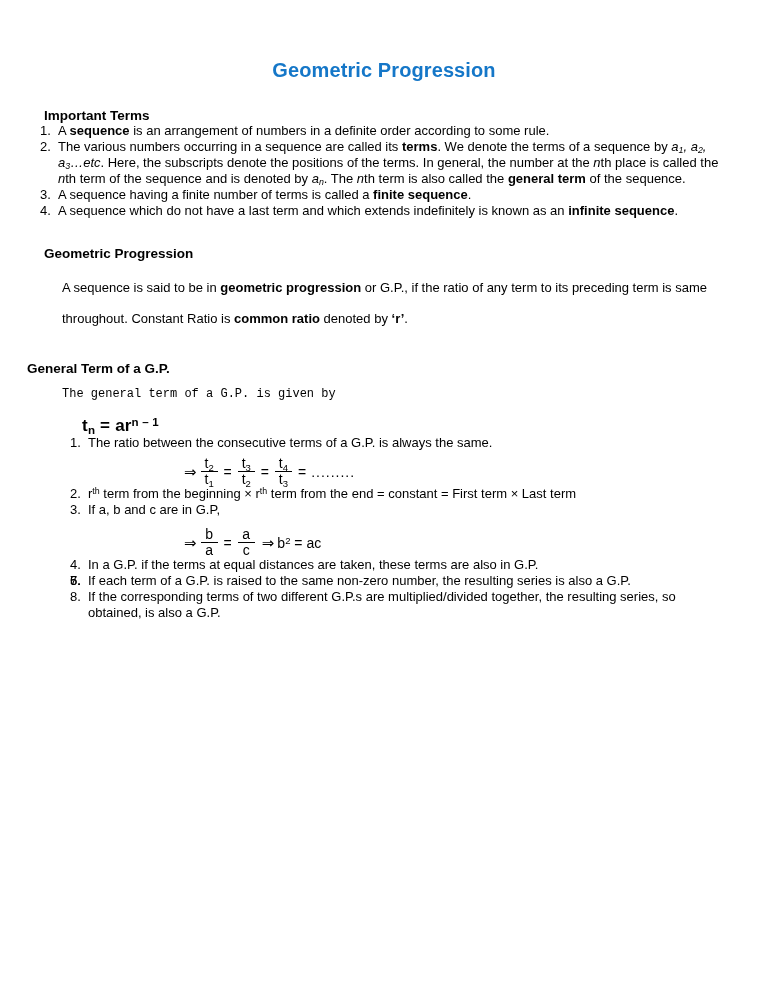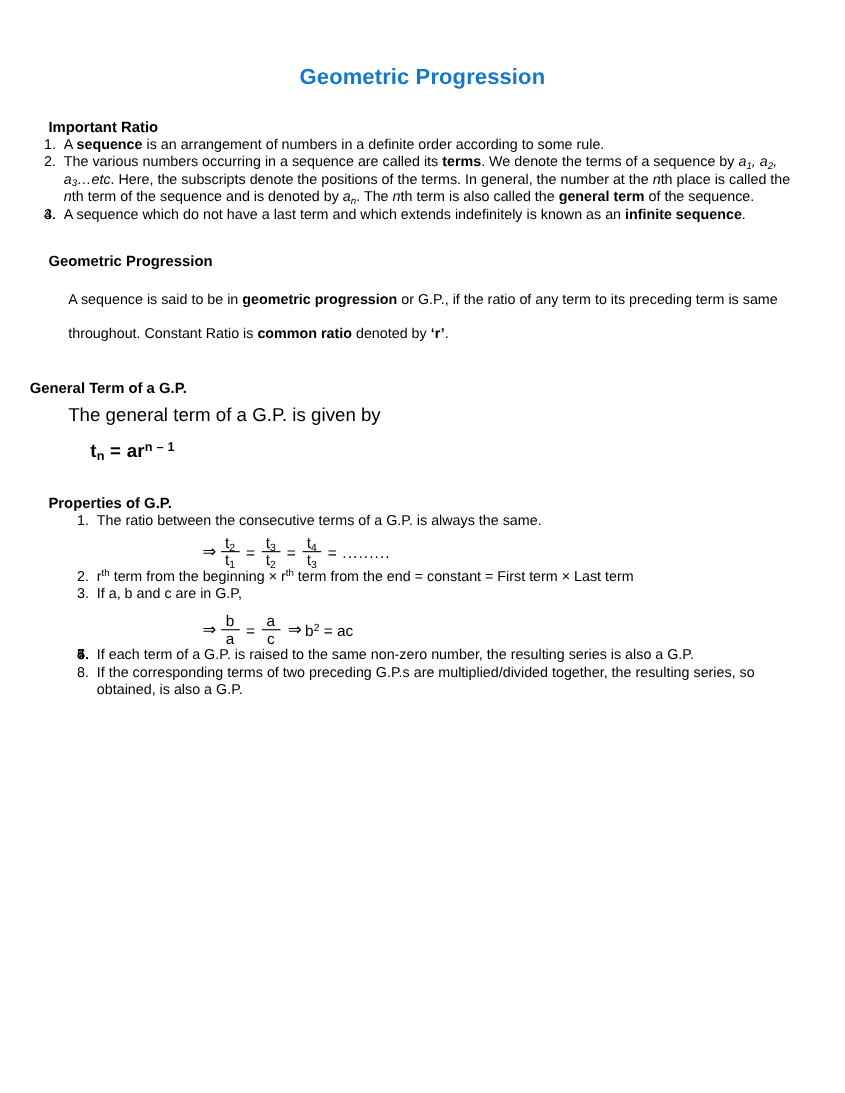--- a/index.html
+++ b/index.html
@@ -78,22 +78,23 @@
   .gp-para {
     margin: 11px 0 0 62px;
     padding-right: 46px;
     font-size: 13px;
     line-height: 31px;
   }
 
   
   .gt-intro {
     margin: 10px 0 0 62px;
-    font-size: 17px;
+    font-size: 12px;
     line-height: 16px;
+    font-family: Liberation Mono, monospace;
   }
   .formula-main {
     margin: 15px 0 0 82px;
     font-size: 17px;
     font-weight: bold;
     line-height: 18px;
     letter-spacing: 0.2px;
   }
   .gt-note {
     margin: 18px 0 0 60px;
@@ -185,54 +186,54 @@
   }
   .dots { letter-spacing: 1px; }
 </style>
 </head>
 <body>
 
 <div class="page">
 
   <h1 class="doc-title">Geometric Progression</h1>
 
-  <h2 class="section-heading h-important">Important Ratio</h2>
+  <h2 class="section-heading h-important">Important Terms</h2>
 
   <ol class="terms-list">
     <li class="term-1">
       <span class="num">1.</span>
       <span class="body"><span>A </span><span class="bd">sequence</span><span> is an arrangement of numbers in a definite order according to some rule.</span></span>
     </li>
     <li class="term-2">
       <span class="num">2.</span>
       <span class="body"><span>The various numbers occurring in a sequence are called its </span><span class="bd">terms</span><span>. We denote the terms of a sequence by </span><span class="it">a</span><sub class="it">1</sub><span class="it">, </span><span class="it">a</span><sub class="it">2</sub><span class="it">, </span><span class="it">a</span><sub class="it">3</sub><span class="it">…</span><span class="it">etc</span><span>. Here, the subscripts denote the positions of the terms. In general, the number at the </span><span class="it">n</span><span>th place is called the </span><span class="it">n</span><span>th term of the sequence and is denoted by </span><span class="it">a</span><sub class="it">n</sub><span>. The </span><span class="it">n</span><span>th term is also called the </span><span class="bd">general term</span><span> of the sequence.</span></span>
     </li>
     <li class="term-3">
       <span class="num">3.</span>
+      <span class="body"><span>A sequence having a finite number of terms is called a </span><span class="bd">finite sequence</span><span>.</span></span>
     </li>
     <li class="term-4">
       <span class="num">4.</span>
       <span class="body"><span>A sequence which do not have a last term and which extends indefinitely is known as an </span><span class="bd">infinite sequence</span><span>.</span></span>
     </li>
   </ol>
 
   <h2 class="section-heading h-gp">Geometric Progression</h2>
 
   <p class="gp-para"><span>A sequence is said to be in </span><span class="bd">geometric progression</span><span> or G.P., if the ratio of any term to its preceding term is same throughout. Constant Ratio is </span><span class="bd">common ratio</span><span> denoted by </span><span class="bd">‘r’</span><span>.</span></p>
 
   <h2 class="section-heading h-general">General Term of a G.P.</h2>
 
   <p class="gt-intro">The general term of a G.P. is given by</p>
 
   <div class="formula-main">
     <span>t</span><sub>n</sub><span> = </span><span>ar</span><sup>n – 1</sup>
   </div>
 
 
-  <h2 class="section-heading h-props">Properties of G.P.</h2>
 
   <ol class="props-list">
 
     <li class="p-1">
       <span class="num">1.</span>
       <span class="body"><span>The ratio between the consecutive terms of a G.P. is always the same.</span></span>
       <div class="eq eq-frac-row">
         <span class="arrow">⇒</span>
         <span class="frac">
           <span class="top"><span>t</span><sub>2</sub></span>
@@ -277,34 +278,35 @@
           <span class="bar"></span>
           <span class="bot">c</span>
         </span>
         <span class="arrow" style="margin-left:6px;">⇒</span>
         <span><span>b</span><sup>2</sup><span> = ac</span></span>
       </div>
     </li>
 
     <li class="p-4">
       <span class="num">4.</span>
+      <span class="body"><span>In a G.P. if the terms at equal distances are taken, these terms are also in G.P.</span></span>
     </li>
 
     <li class="p-5">
       <span class="num">5.</span>
     </li>
 
     <li class="p-6">
       <span class="num">6.</span>
     </li>
 
     <li class="p-7">
       <span class="num">7.</span>
       <span class="body"><span>If each term of a G.P. is raised to the same non-zero number, the resulting series is also a G.P.</span></span>
     </li>
 
     <li class="p-8">
       <span class="num">8.</span>
-      <span class="body"><span>If the corresponding terms of two preceding G.P.s are multiplied/divided together, the resulting series, so obtained, is also a G.P.</span></span>
+      <span class="body"><span>If the corresponding terms of two different G.P.s are multiplied/divided together, the resulting series, so obtained, is also a G.P.</span></span>
     </li>
 
   </ol>
 </div>
 
 </body></html>

